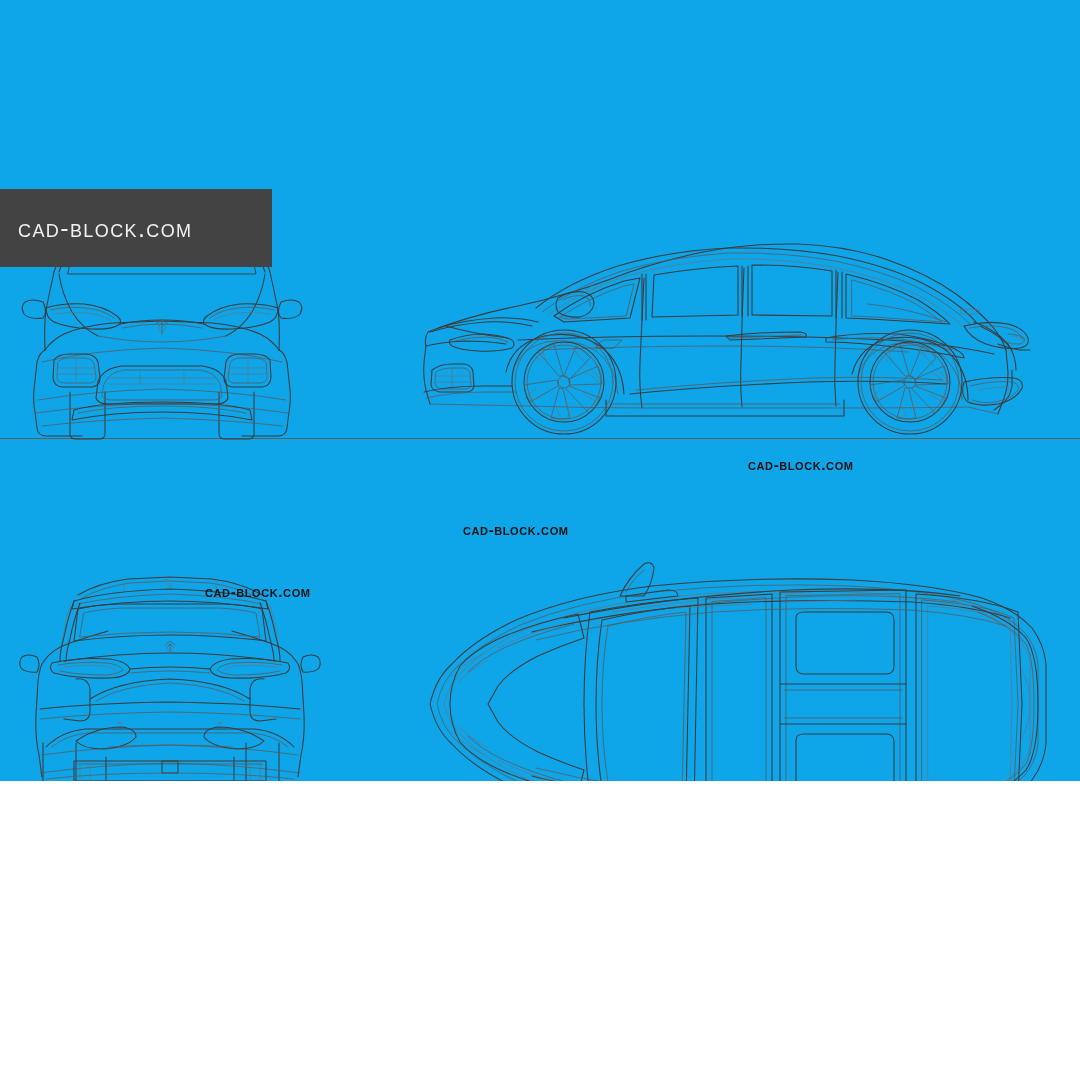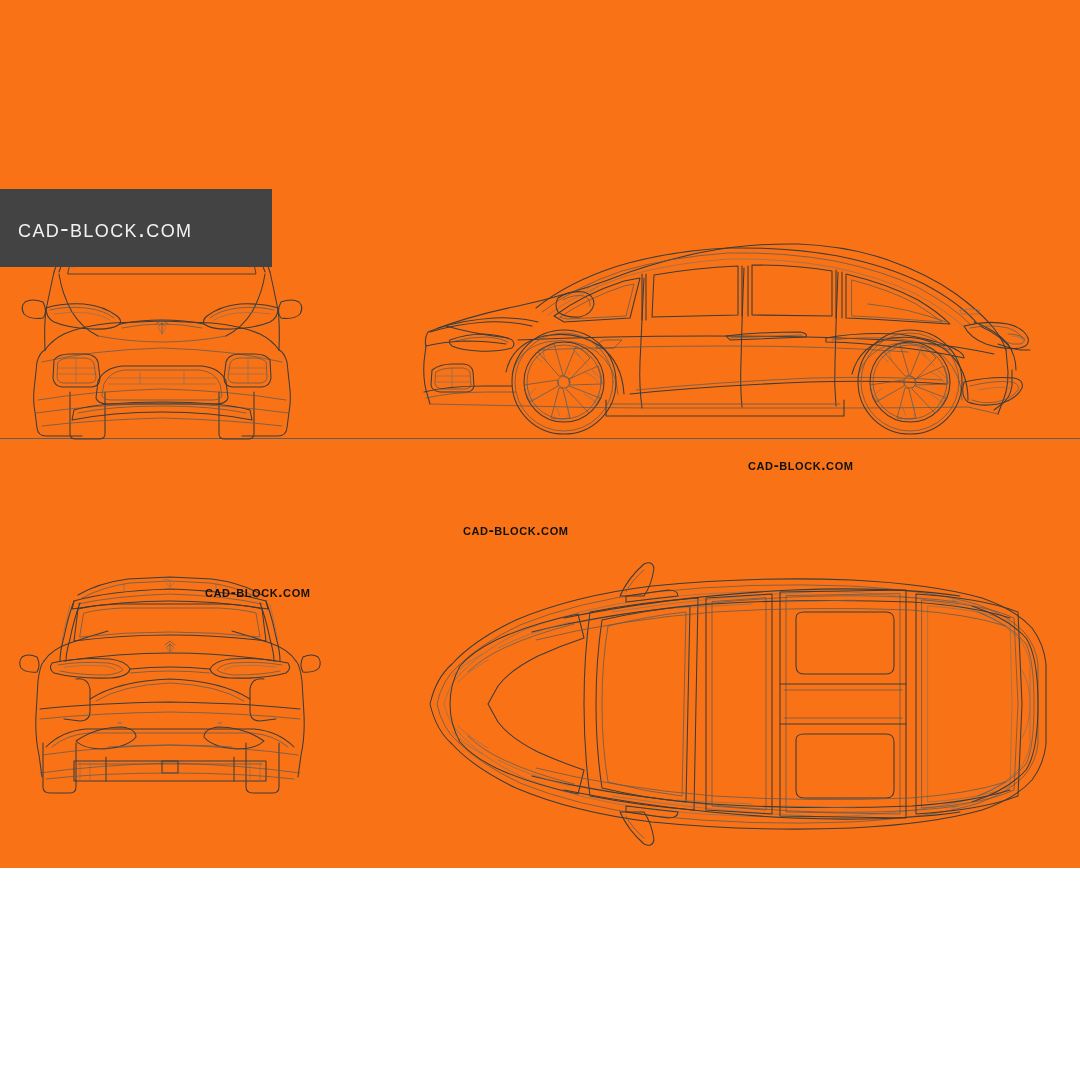--- a/index.html
+++ b/index.html
@@ -7,22 +7,22 @@
     margin: 0;
     padding: 0;
     background: #ffffff;
   }
   body {
     font-family: "Liberation Sans", sans-serif;
   }
   #sheet {
     position: relative;
     width: 1080px;
-    height: 868px;
-    background: #f97316;
+    height: 781px;
+    background: #0ea5e9;
     overflow: hidden;
   }
   .view {
     position: absolute;
   }
   .view svg {
     display: block;
     width: 100%;
     height: 100%;
     overflow: visible;

